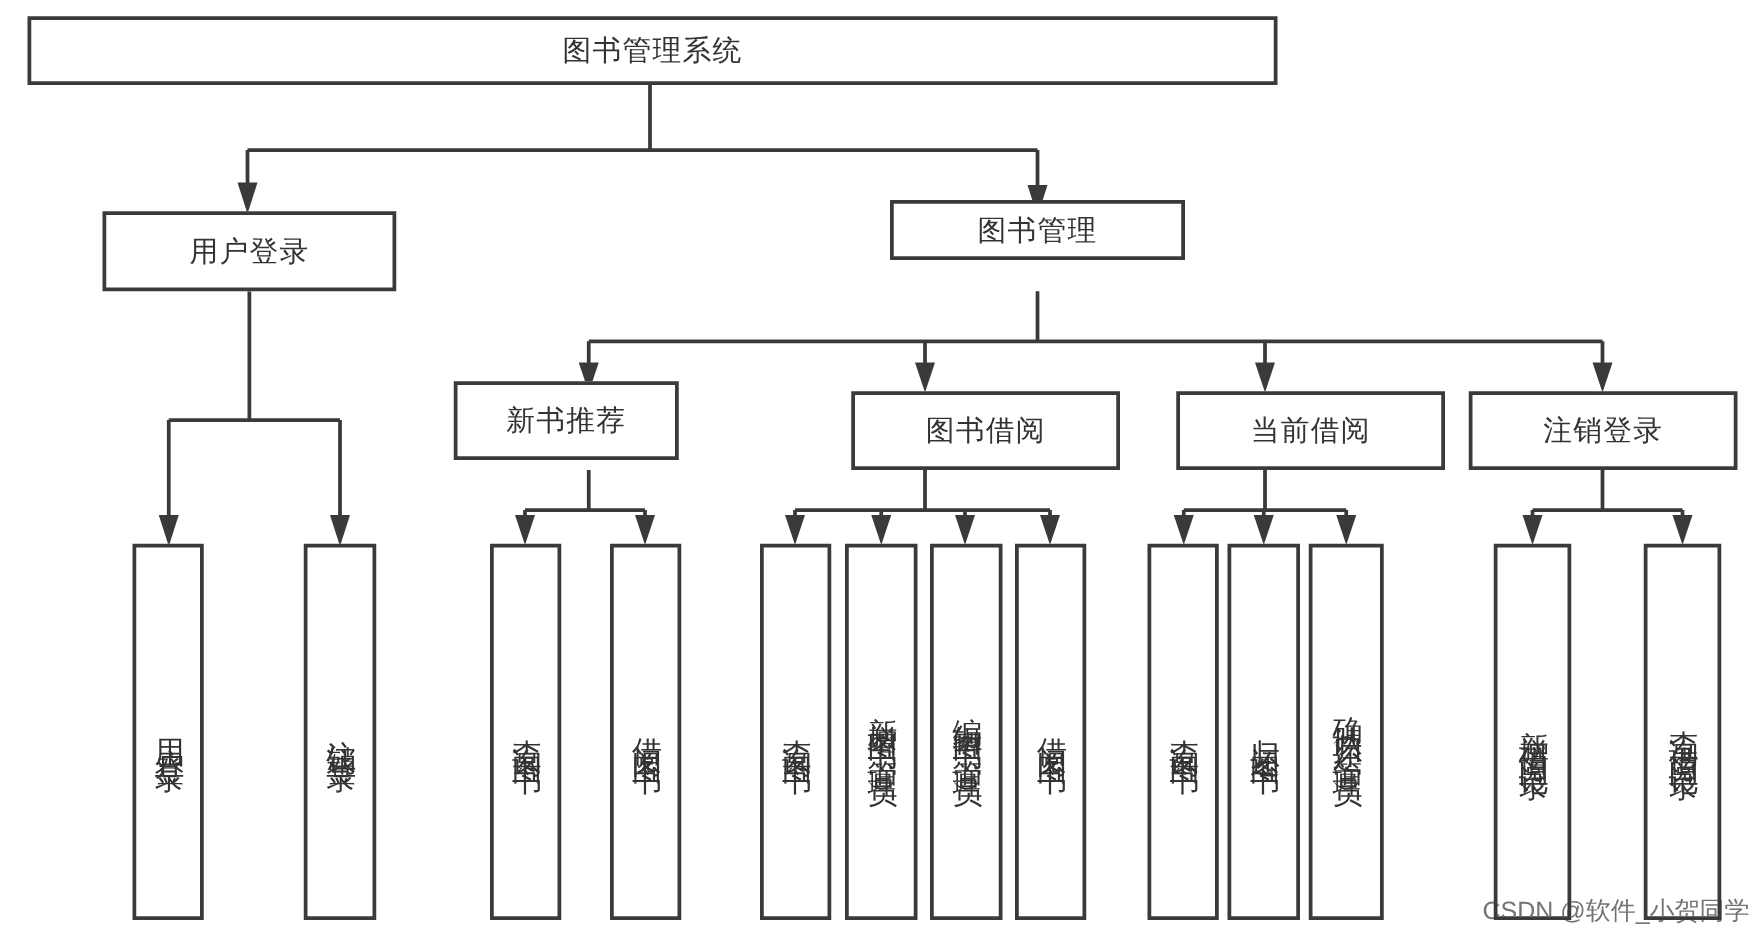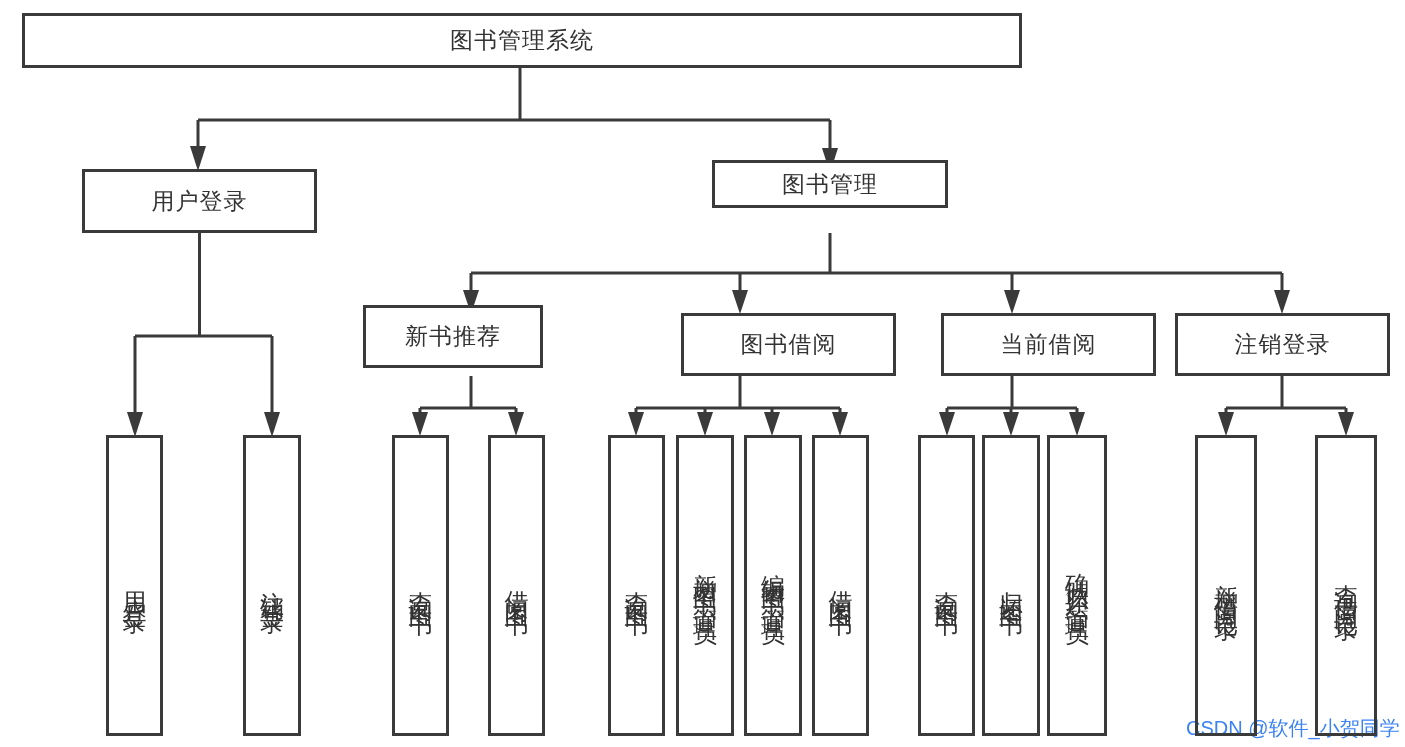--- a/index.html
+++ b/index.html
@@ -42,21 +42,21 @@
     font-size: 24px;
     letter-spacing: 7px;
     line-height: 1.0;
   }
   .watermark {
     position: absolute;
     left: 1186px;
     top: 715px;
     width: 219px;
     font-size: 20px;
-    color: #3b82f6;
+    color: #737373;
     white-space: nowrap;
     z-index: 5;
     mix-blend-mode: darken;
   }
 </style>
 </head>
 <body>
 
 <div class="canvas">
 

